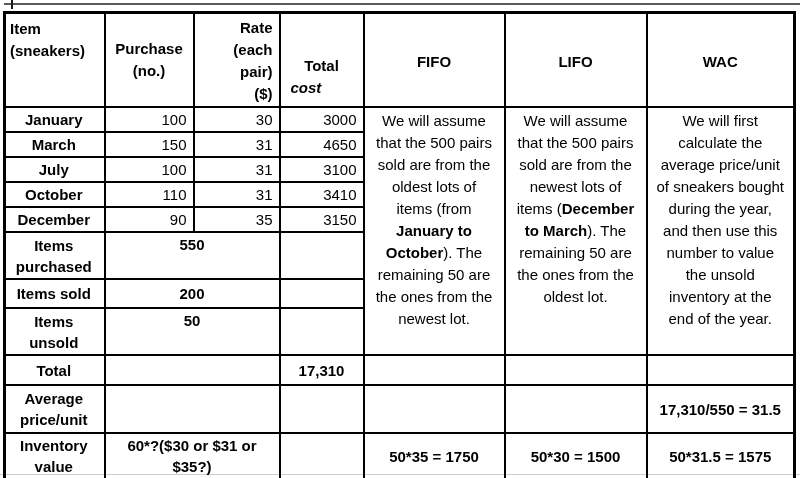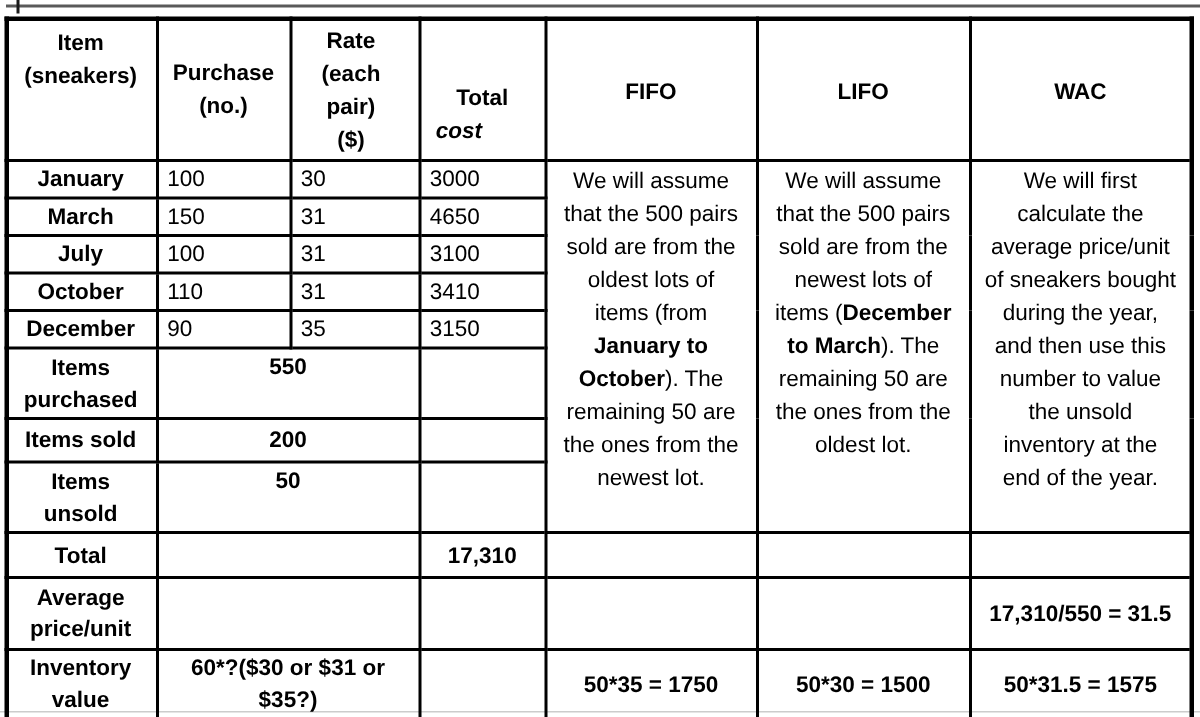--- a/index.html
+++ b/index.html
@@ -35,37 +35,37 @@
     padding: 1px 6px;
     font-size: 15px;
     line-height: 21px;
     vertical-align: middle;
     overflow: hidden;
   }
   .pre { white-space: pre-line; }
   .b { font-weight: 700; }
   
   .r-head { height: 92px; }
-  .h-item  { font-weight: 700; text-align: center; vertical-align: top; padding-top: 4px; padding-left: 4px; line-height: 22px; }
+  .h-item  { font-weight: 700; text-align: left; vertical-align: top; padding-top: 4px; padding-left: 4px; line-height: 22px; }
   .h-purch { font-weight: 700; text-align: center; vertical-align: middle; line-height: 22px; }
-  .h-rate  { font-weight: 700; text-align: center; vertical-align: top; padding-top: 3px; padding-left: 1px; line-height: 22px; }
+  .h-rate  { font-weight: 700; text-align: right; vertical-align: top; padding-top: 3px; padding-left: 1px; line-height: 22px; }
   .h-total { font-weight: 700; vertical-align: bottom; padding-bottom: 7px; line-height: 22px; }
   .h-total .ht1 { text-align: center; }
   .h-total .ht2 { text-align: left; padding-left: 4px; font-style: italic; }
   .h-method { font-weight: 700; text-align: center; vertical-align: middle; padding-top: 3px; }
   
   .r-month { height: 23px; }
   .r-ip { height: 47px; }
   .r-is { height: 29px; }
   .r-iu { height: 47px; }
   .r-total { height: 30px; }
   .r-avg { height: 48px; }
   .r-inv { height: 46px; }
   .lbl { font-weight: 700; text-align: center; vertical-align: middle; padding-left: 4px; line-height: 21px; }
-  .num { text-align: left; }
+  .num { text-align: right; }
   .bnum { font-weight: 700; text-align: center; }
   .vtop { vertical-align: top; padding-top: 1px; margin-left: 16px; }
   .desc {
     text-align: center; vertical-align: top;
     padding: 2px 8px; line-height: 22px;
   }
 </style>
 </head>
 <body>
 

